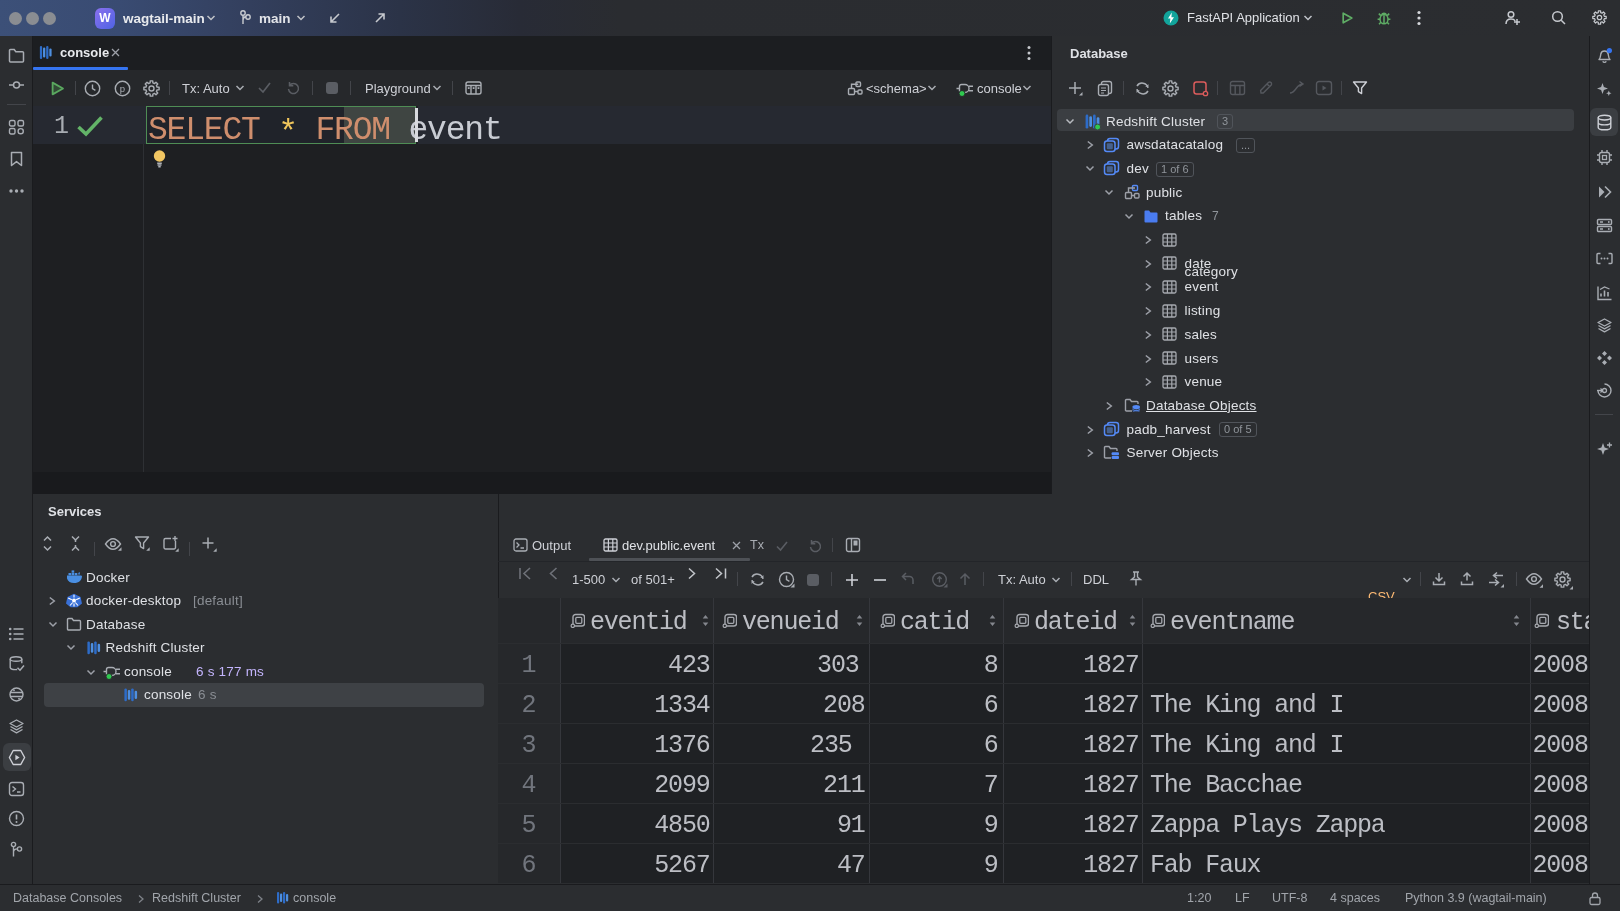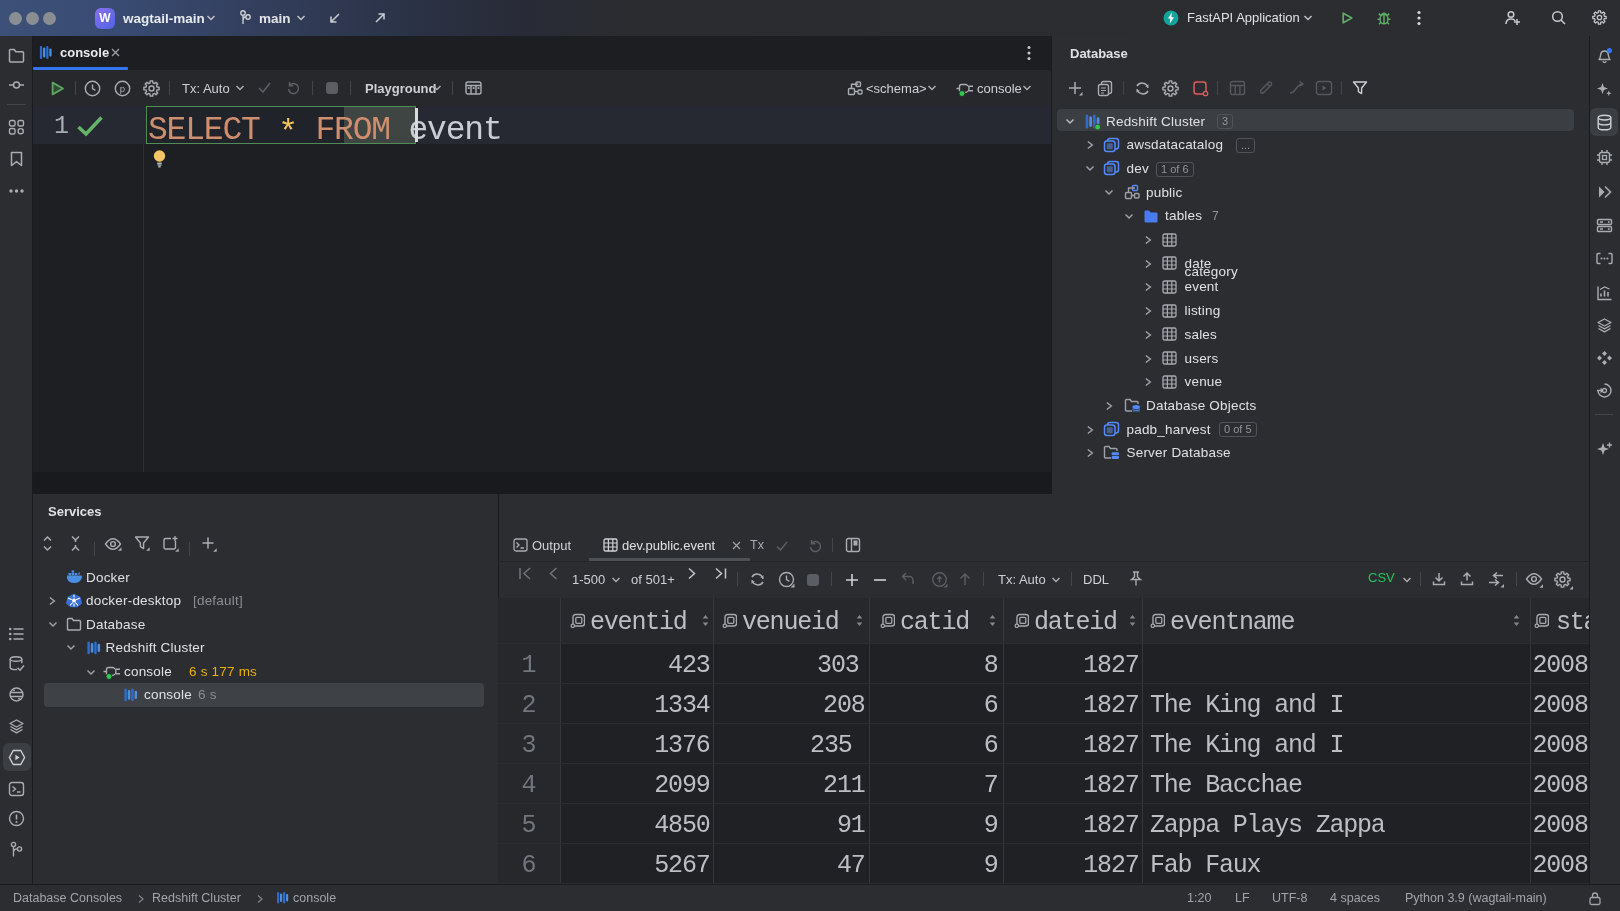--- a/index.html
+++ b/index.html
@@ -183,21 +183,21 @@
     </svg>
   <svg class="ic" style="left:224px;top:11px" width="15" height="13" viewBox="0 0 15 13">
       <path d="M2 7 L6 11 L13 2" stroke="#5A5D63" stroke-width="1.7" fill="none"></path>
     </svg>
   <svg class="ic" style="left:253px;top:10px" width="15" height="15" viewBox="0 0 15 15">
       <path d="M3.5 5.5 a5 5 0 1 1 -1 3.5 M3.5 2 V5.8 H7.3" stroke="#5A5D63" stroke-width="1.5" fill="none"></path>
     </svg>
   <div class="sep" style="left:279px;top:11px;height:14px;"></div>
   <div class="abs" style="left:293px;top:12px;width:12px;height:12px;border-radius:3px;background:#5A5D63;"></div>
   <div class="sep" style="left:317px;top:11px;height:14px;"></div>
-  <div class="txt" style="left:332px;top:12px;color:#CED0D6;font-weight:bold;">Playground</div>
+  <div class="txt" style="left:332px;top:12px;color:#CED0D6;">Playground</div>
   <svg class="ic" style="left:399px;top:14px" width="10" height="8" viewBox="0 0 10 8">
       <path d="M1.5 2 L5 5.5 L8.5 2" stroke="#A9ADB3" stroke-width="1.5" fill="none"></path>
     </svg>
   <div class="sep" style="left:419px;top:11px;height:14px;"></div>
   <svg class="ic" style="left:432px;top:10px" width="17" height="16" viewBox="0 0 17 16">
       <rect x="1" y="2" width="15" height="12" rx="2" stroke="#A9ADB3" stroke-width="1.4" fill="none"></rect>
       <path d="M1 5.5 H16 M6 5.5 V14 M11 5.5 V14" stroke="#A9ADB3" stroke-width="1.4"></path>
       <rect x="2.8" y="7.2" width="1.8" height="1.8" fill="#A9ADB3"></rect>
       <rect x="7.7" y="7.2" width="1.8" height="1.8" fill="#A9ADB3"></rect>
       <rect x="12.6" y="7.2" width="1.8" height="1.8" fill="#A9ADB3"></rect>
@@ -415,21 +415,21 @@
   <svg class="ic" style="left:1105px;top:400.9px" width="8" height="10" viewBox="0 0 8 10">
       <path d="M1.8 1.5 L6.3 5 L1.8 8.5" stroke="#9DA0A8" stroke-width="1.5" fill="none"></path>
     </svg>
   <svg class="ic" style="left:1123.5px;top:398.4px" width="17" height="15" viewBox="0 0 17 15">
       <path d="M1.5 12.5 V2.5 a1 1 0 0 1 1-1 H6 l1.5 2 H13 a1 1 0 0 1 1 1 V6" stroke="#9DA0A8" stroke-width="1.4" fill="none"></path>
       <path d="M1.5 12 a1 1 0 0 0 1 1 H8" stroke="#9DA0A8" stroke-width="1.4" fill="none"></path>
       <ellipse cx="12.2" cy="8.6" rx="3.6" ry="1.6" fill="#548AF7"></ellipse>
       <path d="M8.6 8.6 V12.5 a3.6 1.6 0 0 0 7.2 0 V8.6" fill="#548AF7"></path>
       <path d="M8.8 10.6 a3.6 1.6 0 0 0 6.8 0 M8.8 12.4 a3.6 1.6 0 0 0 6.8 0" stroke="#2B2D30" stroke-width="0.8" fill="none"></path>
     </svg>
-  <div class="tl" style="left:1146px;top:398.9px;">Database Objects</div>
+  <div class="tl" style="left:1146px;top:398.9px;text-decoration:underline;">Database Objects</div>
 
   <svg class="ic" style="left:1086px;top:424.6px" width="8" height="10" viewBox="0 0 8 10">
       <path d="M1.8 1.5 L6.3 5 L1.8 8.5" stroke="#9DA0A8" stroke-width="1.5" fill="none"></path>
     </svg>
   <svg class="ic" style="left:1103px;top:421.1px" width="17" height="16" viewBox="0 0 17 16">
       <rect x="4.5" y="1.5" width="11" height="10.5" rx="2.5" stroke="#548AF7" stroke-width="1.5" fill="none"></rect>
       <rect x="1.5" y="4" width="10.5" height="10.5" rx="2.5" stroke="#548AF7" stroke-width="1.5" fill="#2B2D30"></rect>
       <rect x="3.8" y="6.3" width="6" height="6" rx="1" fill="#46618E"></rect>
     </svg>
   <div class="tl" style="left:1126.5px;top:422.6px;">padb_harvest</div>
@@ -437,21 +437,21 @@
 
   <svg class="ic" style="left:1086px;top:448.3px" width="8" height="10" viewBox="0 0 8 10">
       <path d="M1.8 1.5 L6.3 5 L1.8 8.5" stroke="#9DA0A8" stroke-width="1.5" fill="none"></path>
     </svg>
   <svg class="ic" style="left:1103px;top:444.8px" width="17" height="15" viewBox="0 0 17 15">
       <path d="M1.5 12.5 V2.5 a1 1 0 0 1 1-1 H6 l1.5 2 H13 a1 1 0 0 1 1 1 V6" stroke="#9DA0A8" stroke-width="1.4" fill="none"></path>
       <path d="M1.5 12 a1 1 0 0 0 1 1 H8" stroke="#9DA0A8" stroke-width="1.4" fill="none"></path>
       <rect x="8.6" y="7.2" width="7.4" height="3" rx="1" fill="#548AF7"></rect>
       <rect x="8.6" y="11" width="7.4" height="3" rx="1" fill="#548AF7"></rect>
     </svg>
-  <div class="tl" style="left:1126.5px;top:446.3px;">Server Database</div>
+  <div class="tl" style="left:1126.5px;top:446.3px;">Server Objects</div>
 </div>
 
 <div class="abs" style="left:1589px;top:36px;width:31px;height:848px;background:#2B2D30;border-left:1px solid #1A1B1E;"></div>
 <svg class="ic" style="left:1596px;top:47px" width="17" height="17" viewBox="0 0 17 17">
     <path d="M3 12.5 c1.5-1.5 1.5-3.5 1.8-5.5 a3.8 3.8 0 0 1 7.4 0 c0.3 2 0.3 4 1.8 5.5 Z" stroke="#A9ADB3" stroke-width="1.4" fill="none" stroke-linejoin="round"></path>
     <path d="M6.8 14.2 a1.8 1.8 0 0 0 3.4 0" stroke="#A9ADB3" stroke-width="1.4" fill="none"></path>
     <circle cx="13.4" cy="3.6" r="2.6" fill="#3574F0"></circle>
   </svg>
 <svg class="ic" style="left:1596px;top:81px" width="17" height="16" viewBox="0 0 17 16">
     <path d="M6.5 2 L7.9 6.1 L12 7.5 L7.9 8.9 L6.5 13 L5.1 8.9 L1 7.5 L5.1 6.1 Z" fill="#A9ADB3"></path>
@@ -582,21 +582,21 @@
   <div class="tl" style="left:72.5px;top:147px;">Redshift Cluster</div>
 
   <svg class="ic" style="left:52.5px;top:174.5px" width="10" height="7" viewBox="0 0 10 7">
       <path d="M1.5 1.5 L5 5 L8.5 1.5" stroke="#9DA0A8" stroke-width="1.5" fill="none"></path>
     </svg>
   <svg class="ic" style="left:69px;top:168.5px" width="20" height="17" viewBox="0 0 20 17">
       <path d="M1.5 8.5 H4.5 M6.5 4.5 h3.5 a4 4 0 0 1 0 8 h-3.5 a2 2 0 0 1 -2-2 v-4 a2 2 0 0 1 2-2 Z M14 6.3 h4 M14 10.7 h4" stroke="#A9ADB3" stroke-width="1.4" fill="none"></path>
       <circle cx="7" cy="13.5" r="3" fill="#2FC94F" stroke="#2B2D30" stroke-width="1"></circle>
     </svg>
   <div class="tl" style="left:91px;top:170.5px;">console</div>
-  <div class="tl" style="left:156px;top:170.5px;color:#eab308;">6 s 177 ms</div>
+  <div class="tl" style="left:163px;top:170.5px;color:#c4b5fd;">6 s 177 ms</div>
 
   <svg class="ic" style="left:90px;top:192.5px" width="16" height="16" viewBox="0 0 16 16">
       <rect x="1.4" y="1.4" width="2.5" height="12.8" rx="1.2" fill="#2D6CC8"></rect>
       <rect x="4.8" y="2.9" width="2.5" height="9.8" rx="1.2" fill="#4E8FE0"></rect>
       <rect x="8.2" y="1.4" width="2.5" height="12.8" rx="1.2" fill="#2D6CC8"></rect>
       <rect x="11.6" y="3.7" width="2.5" height="8.2" rx="1.2" fill="#4E8FE0"></rect>
     </svg>
   <div class="tl" style="left:111px;top:194px;">console</div>
   <div class="tl" style="left:165px;top:194px;color:#8A8E94;">6 s</div>
 </div>
@@ -680,21 +680,21 @@
   <div class="sep" style="left:484px;top:78px;height:14px;"></div>
   <div class="txt" style="left:499px;top:79px;color:#CED0D6;">Tx: Auto</div>
   <svg class="ic" style="left:552px;top:82px" width="10" height="8" viewBox="0 0 10 8">
       <path d="M1.5 2 L5 5.5 L8.5 2" stroke="#A9ADB3" stroke-width="1.5" fill="none"></path>
     </svg>
   <div class="sep" style="left:572px;top:78px;height:14px;"></div>
   <div class="txt" style="left:584px;top:79px;color:#CED0D6;">DDL</div>
   <svg class="ic" style="left:629px;top:76px" width="16" height="18" viewBox="0 0 16 18">
       <path d="M5 2 H11 M6.5 2 V7 L3.5 9.5 H12.5 L9.5 7 V2 M8 9.5 V15.5" stroke="#A9ADB3" stroke-width="1.4" fill="none"></path>
     </svg>
-  <div class="txt" style="left:869px;top:77px;color:#22c55e;">CSV</div>
+  <div class="txt" style="left:869px;top:96px;color:#fdba74;">CSV</div>
   <svg class="ic" style="left:903px;top:82px" width="10" height="8" viewBox="0 0 10 8">
       <path d="M1.5 2 L5 5.5 L8.5 2" stroke="#A9ADB3" stroke-width="1.5" fill="none"></path>
     </svg>
   <div class="sep" style="left:921px;top:78px;height:14px;"></div>
     <svg class="ic" style="left:932px;top:77px" width="16" height="17" viewBox="0 0 16 17">
       <path d="M8 2 V9.5 M4.5 6.5 L8 10 L11.5 6.5 M2.5 10.5 V13.5 H13.5 V10.5" stroke="#A9ADB3" stroke-width="1.5" fill="none"></path>
     </svg>
   <svg class="ic" style="left:960px;top:77px" width="16" height="17" viewBox="0 0 16 17">
       <path d="M8 9.5 V2 M4.5 5.5 L8 2 L11.5 5.5 M2.5 10.5 V13.5 H13.5 V10.5" stroke="#A9ADB3" stroke-width="1.5" fill="none"></path>
     </svg>

